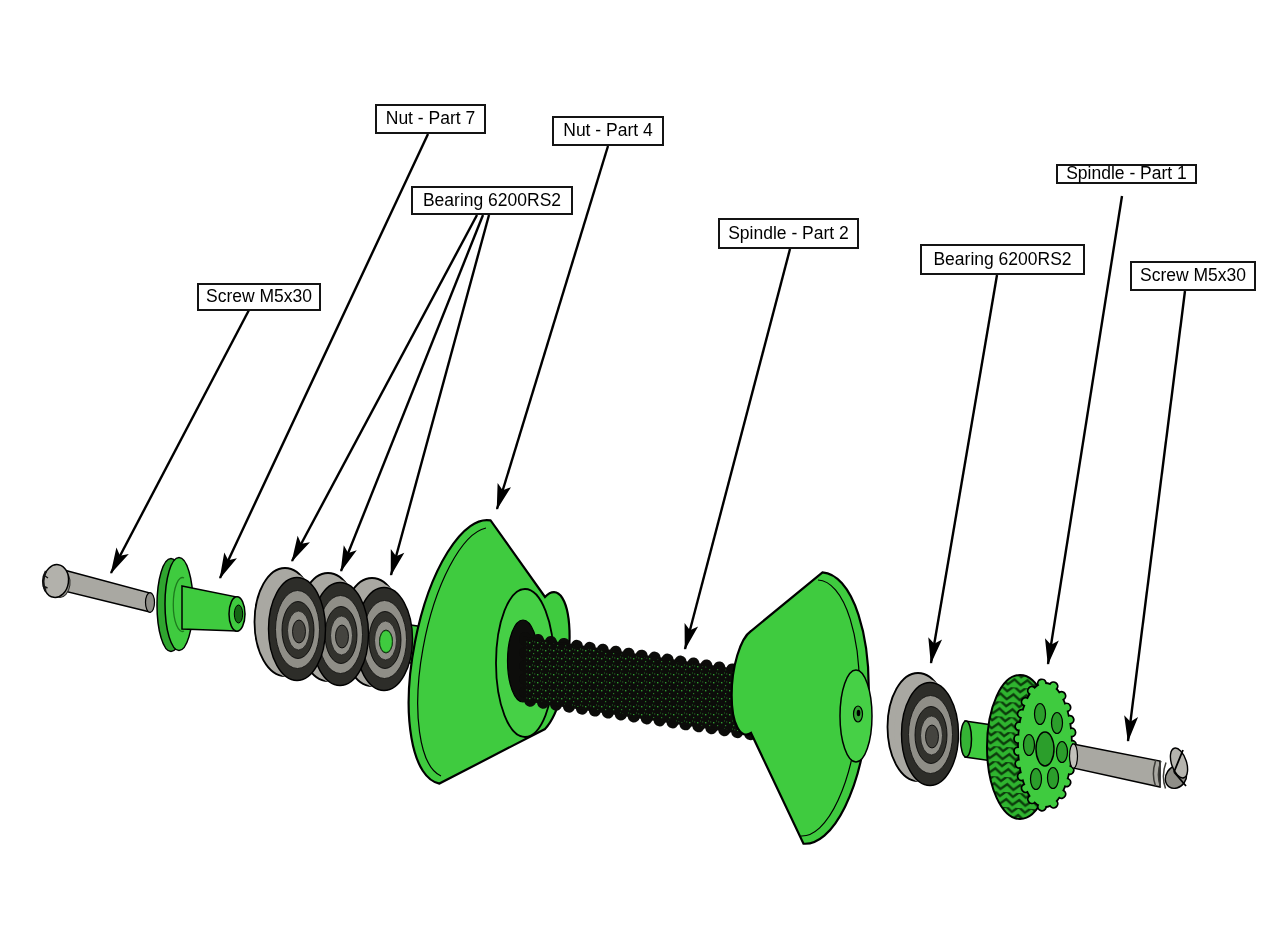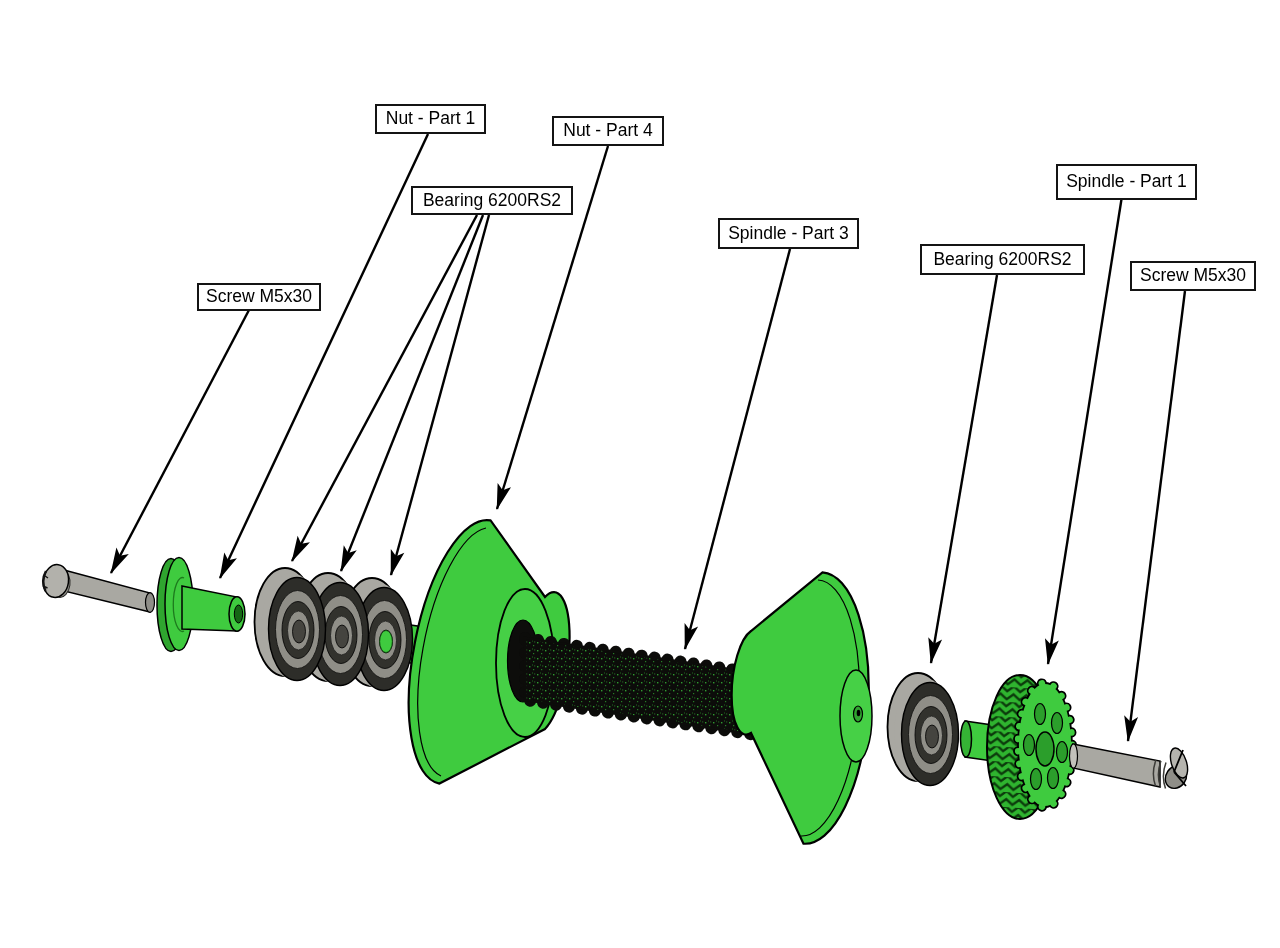--- a/index.html
+++ b/index.html
@@ -145,27 +145,27 @@
     <line x1="608" y1="146" x2="497" y2="509" marker-end="url(#arrowhead)"></line>
     <line x1="790" y1="249" x2="685" y2="649" marker-end="url(#arrowhead)"></line>
     <line x1="997" y1="275" x2="931" y2="663" marker-end="url(#arrowhead)"></line>
     <line x1="1122" y1="196" x2="1048" y2="664" marker-end="url(#arrowhead)"></line>
     <line x1="1185" y1="291" x2="1128" y2="741" marker-end="url(#arrowhead)"></line>
   </g>
 </svg>
 
 <div class="callout-label" style="left:197px;top:283px;width:124px;height:28px;">Screw M5x30</div>
 
-<div class="callout-label" style="left:375px;top:104px;width:111px;height:30px;">Nut - Part 1</div>
+<div class="callout-label" style="left:375px;top:104px;width:111px;height:30px;">Nut - Part 7</div>
 
 <div class="callout-label" style="left:411px;top:186px;width:162px;height:29px;">Bearing 6200RS2</div>
 
 <div class="callout-label" style="left:552px;top:116px;width:112px;height:30px;">Nut - Part 4</div>
 
-<div class="callout-label" style="left:718px;top:218px;width:141px;height:31px;">Spindle - Part 3</div>
+<div class="callout-label" style="left:718px;top:218px;width:141px;height:31px;">Spindle - Part 2</div>
 
 <div class="callout-label" style="left:920px;top:244px;width:165px;height:31px;">Bearing 6200RS2</div>
 
-<div class="callout-label" style="left:1056px;top:164px;width:141px;height:36px;">Spindle - Part 1</div>
+<div class="callout-label" style="left:1056px;top:164px;width:141px;height:20px;">Spindle - Part 1</div>
 
 <div class="callout-label" style="left:1130px;top:261px;width:126px;height:30px;">Screw M5x30</div>
 
 </div>
 
 </body></html>

